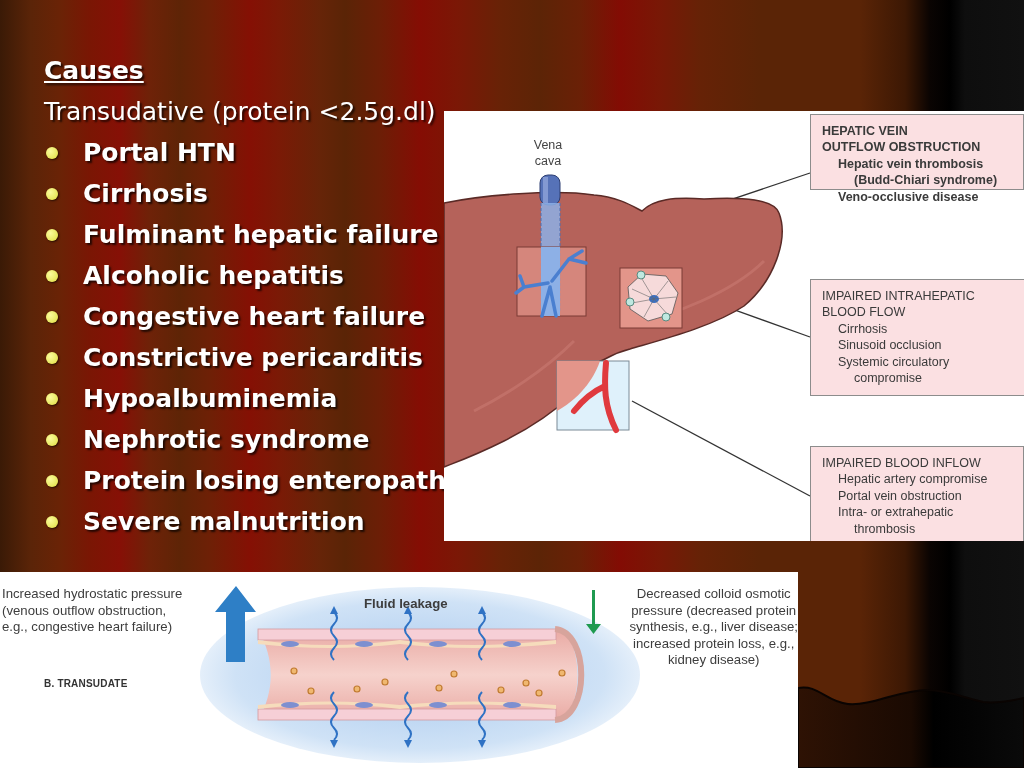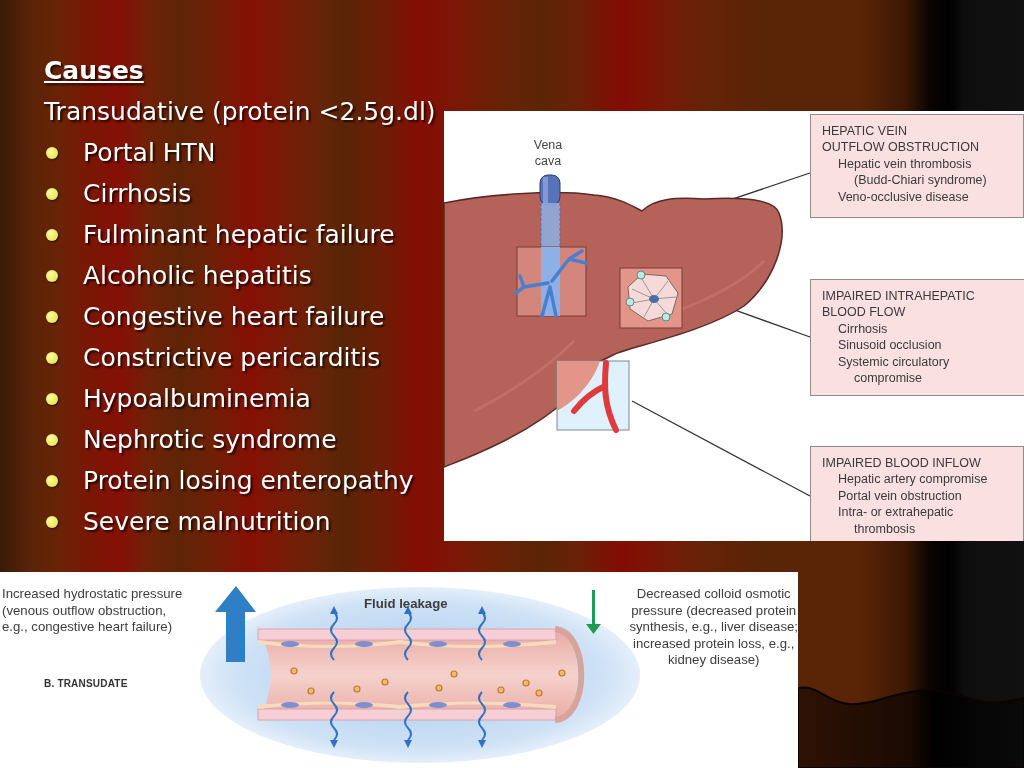--- a/index.html
+++ b/index.html
@@ -15,21 +15,21 @@
         #662206 700px, #5a2406 760px, #5a2406 860px, #3c1804 905px, #0a0402 930px,
         #000 950px, #0e0e0e 965px, #111 1024px);
   }
   .slide-text {
     position:absolute; left:44px; top:50px; color:#fff;
     text-shadow: 2px 2px 2px rgba(0,0,0,0.7);
     font-size:25px; line-height:41px;
   }
   .heading { font-weight:bold; text-decoration:underline; font-size:25px; }
   .subheading { white-space:nowrap; }
-  ul.causes { list-style:none; margin:0; padding:0; }
+  ul.causes { list-style:none; margin:0; padding:0;font-weight:bold; }
   ul.causes li { position:relative; padding-left:39px; white-space:nowrap; }
   ul.causes li .bullet {
     position:absolute; left:2px; top:15px; width:12px; height:12px; border-radius:50%;
     background: radial-gradient(circle at 35% 35%, #fbfb9c, #dede40);
     box-shadow: 1px 1px 2px rgba(0,0,0,0.6);
   }
 
   
   .liver-figure {
     position:absolute; left:444px; top:111px; width:580px; height:430px; background:#fff; overflow:hidden;
@@ -122,21 +122,21 @@
 
     <rect x="113" y="250" width="72" height="69" fill="#dff1fb" stroke="#7a8a96" stroke-width="1"></rect>
     <path d="M113,250 L156,250 C152,262 140,285 113,300 Z" fill="#e3958a"></path>
     <path d="M162,252 C160,275 160,295 172,319 M161,275 C150,280 138,290 130,300" stroke="#e03a3e" stroke-width="6" fill="none" stroke-linecap="round"></path>
   </svg>
   <div class="vena-label">
     <div>Vena</div>
     <div>cava</div>
   </div>
 
-  <div class="callout" style="left:366px; top:3px; width:214px; height:104px;">
+  <div class="callout" style="left:366px; top:3px; width:214px; height:76px;font-weight:bold;">
     <span class="title">HEPATIC VEIN</span>
     <span class="title">OUTFLOW OBSTRUCTION</span>
     <span class="line">Hepatic vein thrombosis</span>
     <span class="line indent2">(Budd-Chiari syndrome)</span>
     <span class="line">Veno-occlusive disease</span>
   </div>
 
   <div class="callout" style="left:366px; top:168px; width:240px; height:117px;">
     <span class="title">IMPAIRED INTRAHEPATIC</span>
     <span class="title">BLOOD FLOW</span>

